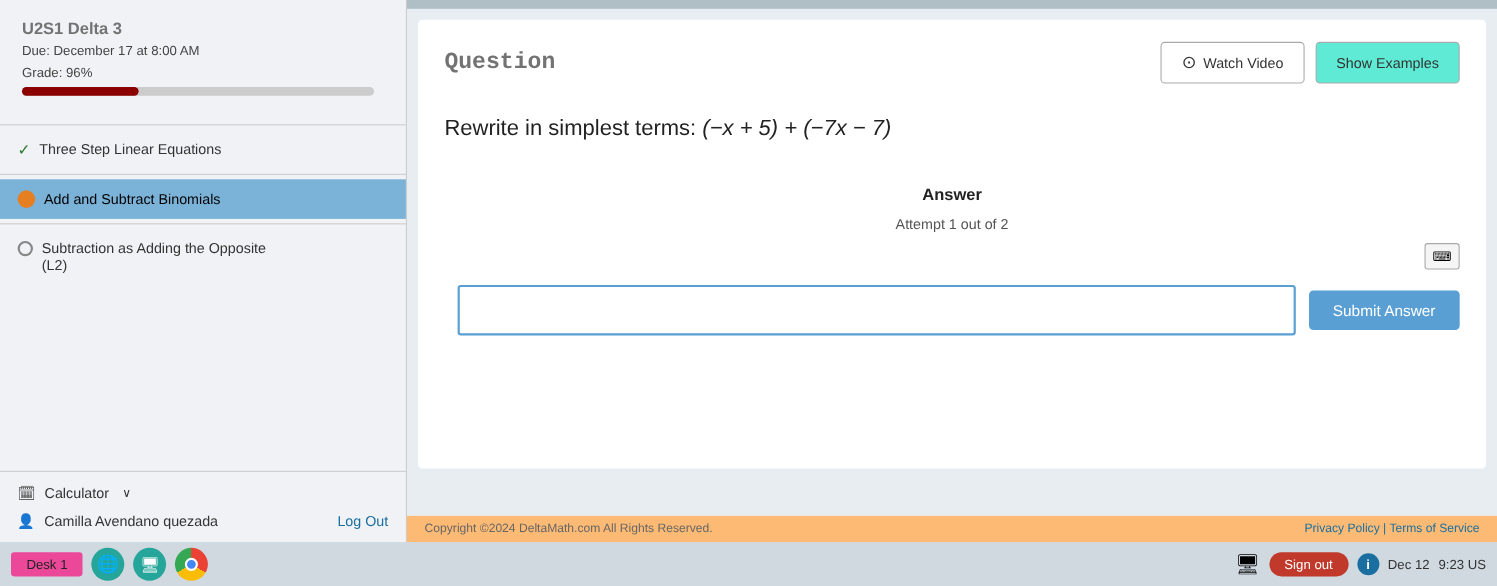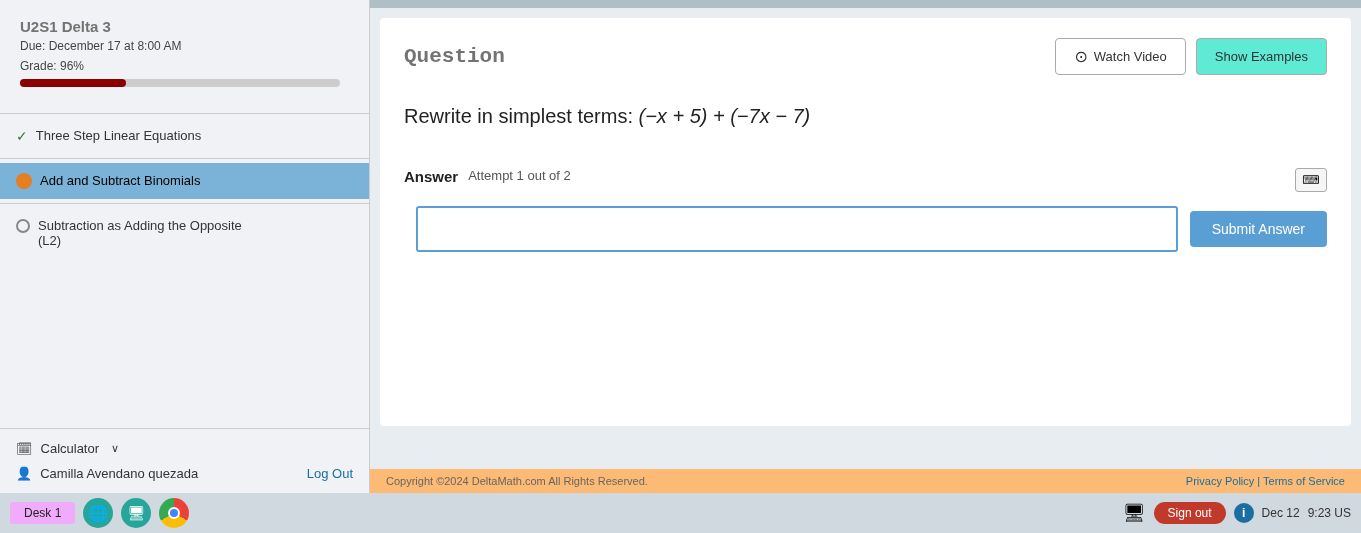--- a/index.html
+++ b/index.html
@@ -225,21 +225,23 @@
     }
 
     .answer-section {
       display: flex;
       flex-direction: column;
       gap: 14px;
     }
 
     .answer-header {
       display: flex;
+      align-items: center;
       gap: 10px;
+      flex-direction: column;
     }
 
     .answer-label {
       font-size: 15px;
       font-weight: bold;
       color: #222;
     }
 
     .attempt-text {
       font-size: 13px;
@@ -311,21 +313,21 @@
     .taskbar {
       height: 40px;
       background: #d0d8e0;
       display: flex;
       align-items: center;
       padding: 0 10px;
       gap: 8px;
     }
 
     .taskbar-desk {
-      background: #f0abfc;
+      background: #ec4899;
       padding: 4px 14px;
       border-radius: 3px;
       font-size: 12px;
       color: #222;
       cursor: pointer;
     }
 
     .taskbar-icon {
       width: 30px;
       height: 30px;

